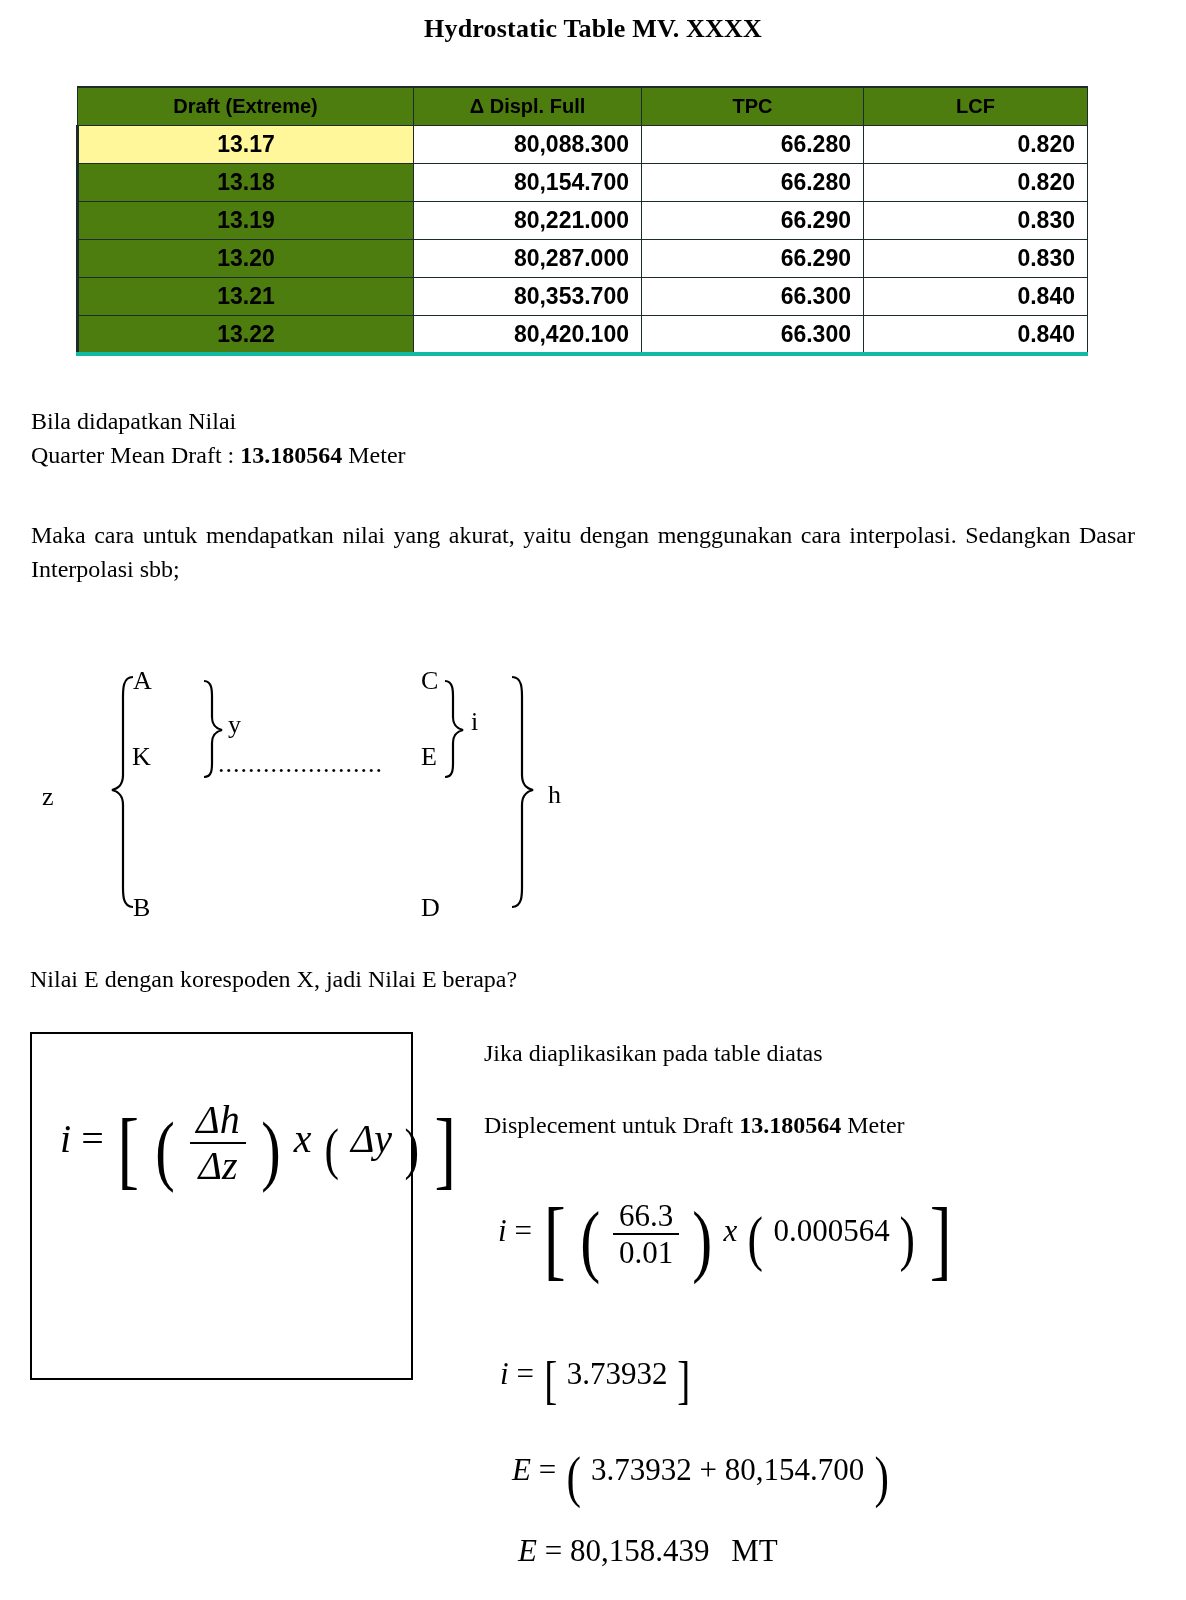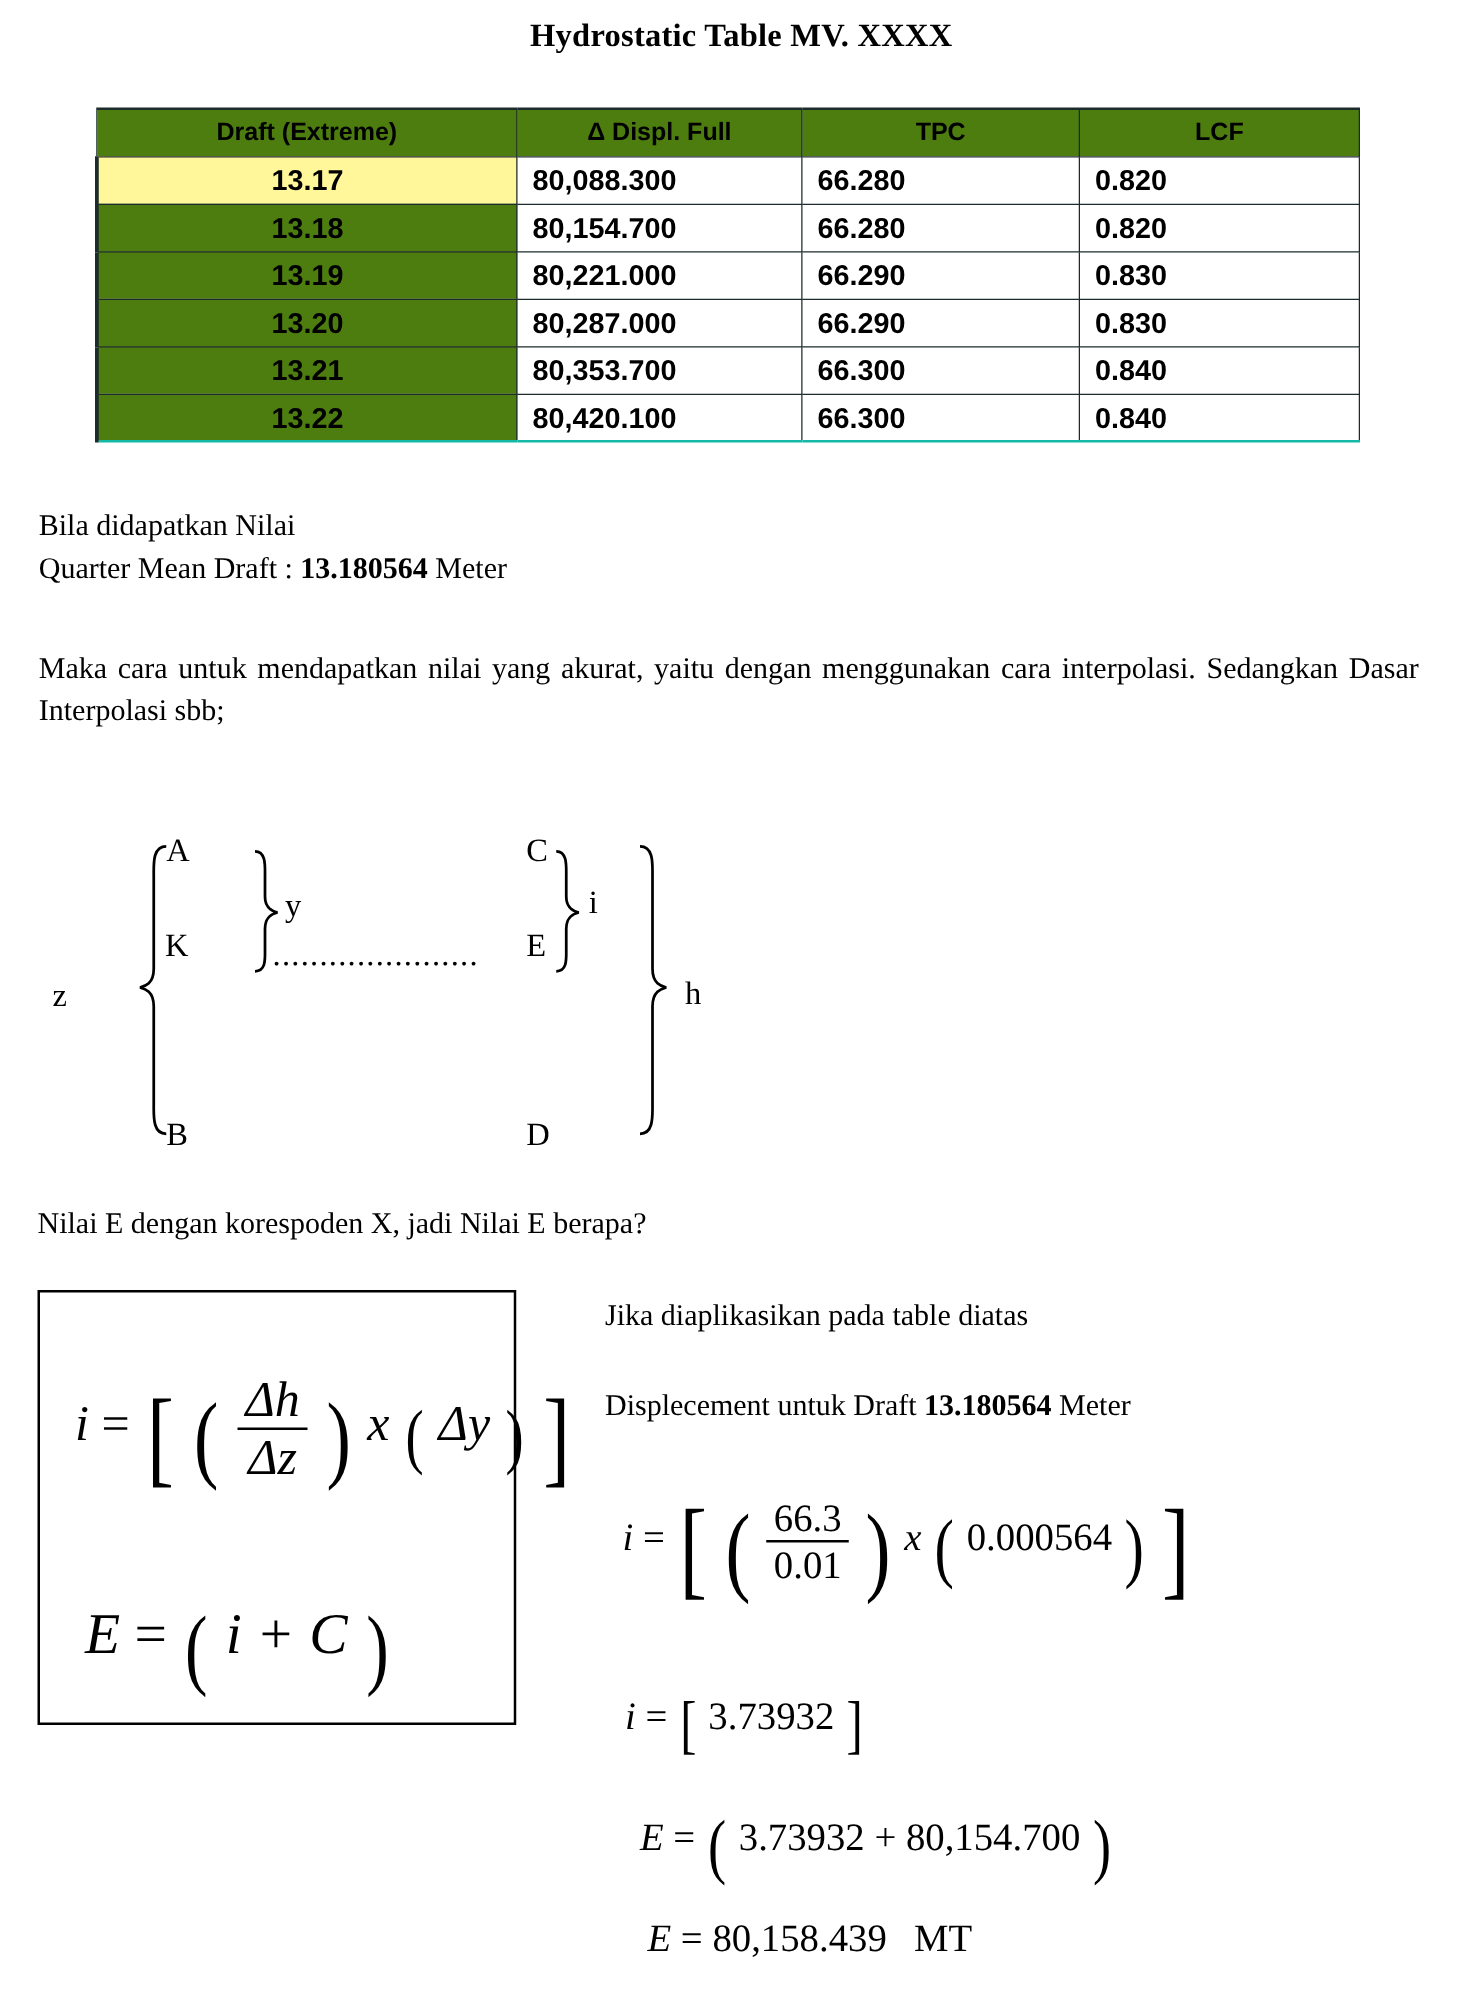--- a/index.html
+++ b/index.html
@@ -61,24 +61,24 @@
   table.hydro th.c2 { width: 228px; }
   table.hydro th.c3 { width: 222px; }
   table.hydro th.c4 { width: 224px; }
 
   td.draft-cell {
     text-align: center;
     padding-right: 46px;
   }
   td.hl-yellow { background: #FFF79A; }
   td.hl-green  { background: #4d7c0f; }
-  td.num-cell  { text-align: left; background: #ffffff; }
+  td.num-cell  { text-align: right; background: #ffffff; }
 
   table.hydro tr td:first-child { border-left: 3px solid #1c2b2b; }
-  table.hydro tr:last-child td { border-bottom: 2px solid #14b8a6; }
+  table.hydro tr:last-child td { border-bottom: 4px solid #14b8a6; }
 
   
   .prose {
     position: absolute;
     font-size: 24px;
     line-height: 1.42;
   }
   .p-intro  { top: 404px;  left: 31px; width: 1110px; }
   .p-quest  { top: 518px;  left: 31px; width: 1104px; text-align: justify; }
   .p-nilaiE { top: 962px;  left: 30px; width: 800px; }
@@ -275,27 +275,20 @@
       <span class="den">Δz</span>
     </span>
     <span class="brk" style="font-size:78px; vertical-align:-24px;">)</span>
     <span>x</span>
     <span class="brk" style="font-size:58px; vertical-align:-16px;">(</span>
     <span>Δy</span>
     <span class="brk" style="font-size:58px; vertical-align:-16px;">)</span>
     <span class="brk" style="font-size:86px; vertical-align:-26px;">]</span>
   </div>
 
-  <div class="math eq2">
-    <span>E</span>
-    <span class="up">=</span>
-    <span class="brk" style="font-size:72px; vertical-align:-20px;">(</span>
-    <span>i + C</span>
-    <span class="brk" style="font-size:72px; vertical-align:-20px;">)</span>
-  </div>
 </div>
 
 <div class="rcol-text r-jika">Jika diaplikasikan pada table diatas</div>
 
 <div class="rcol-text r-displ">
   <span>Displecement untuk Draft </span><b class="val">13.180564</b><span> Meter</span>
 </div>
 
 <div class="math r-eq-i">
   <span>i</span>

